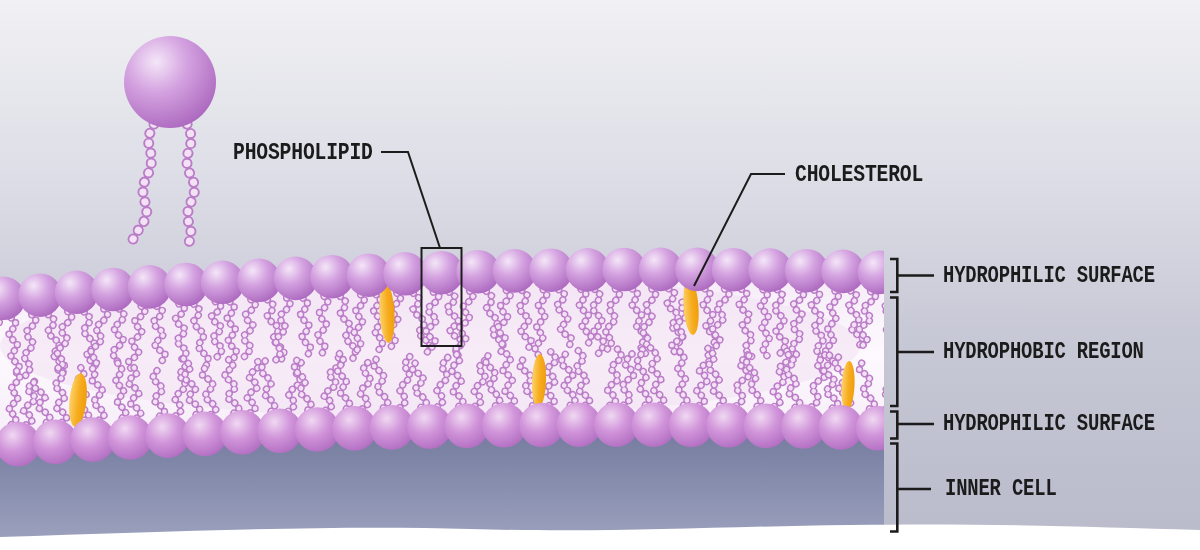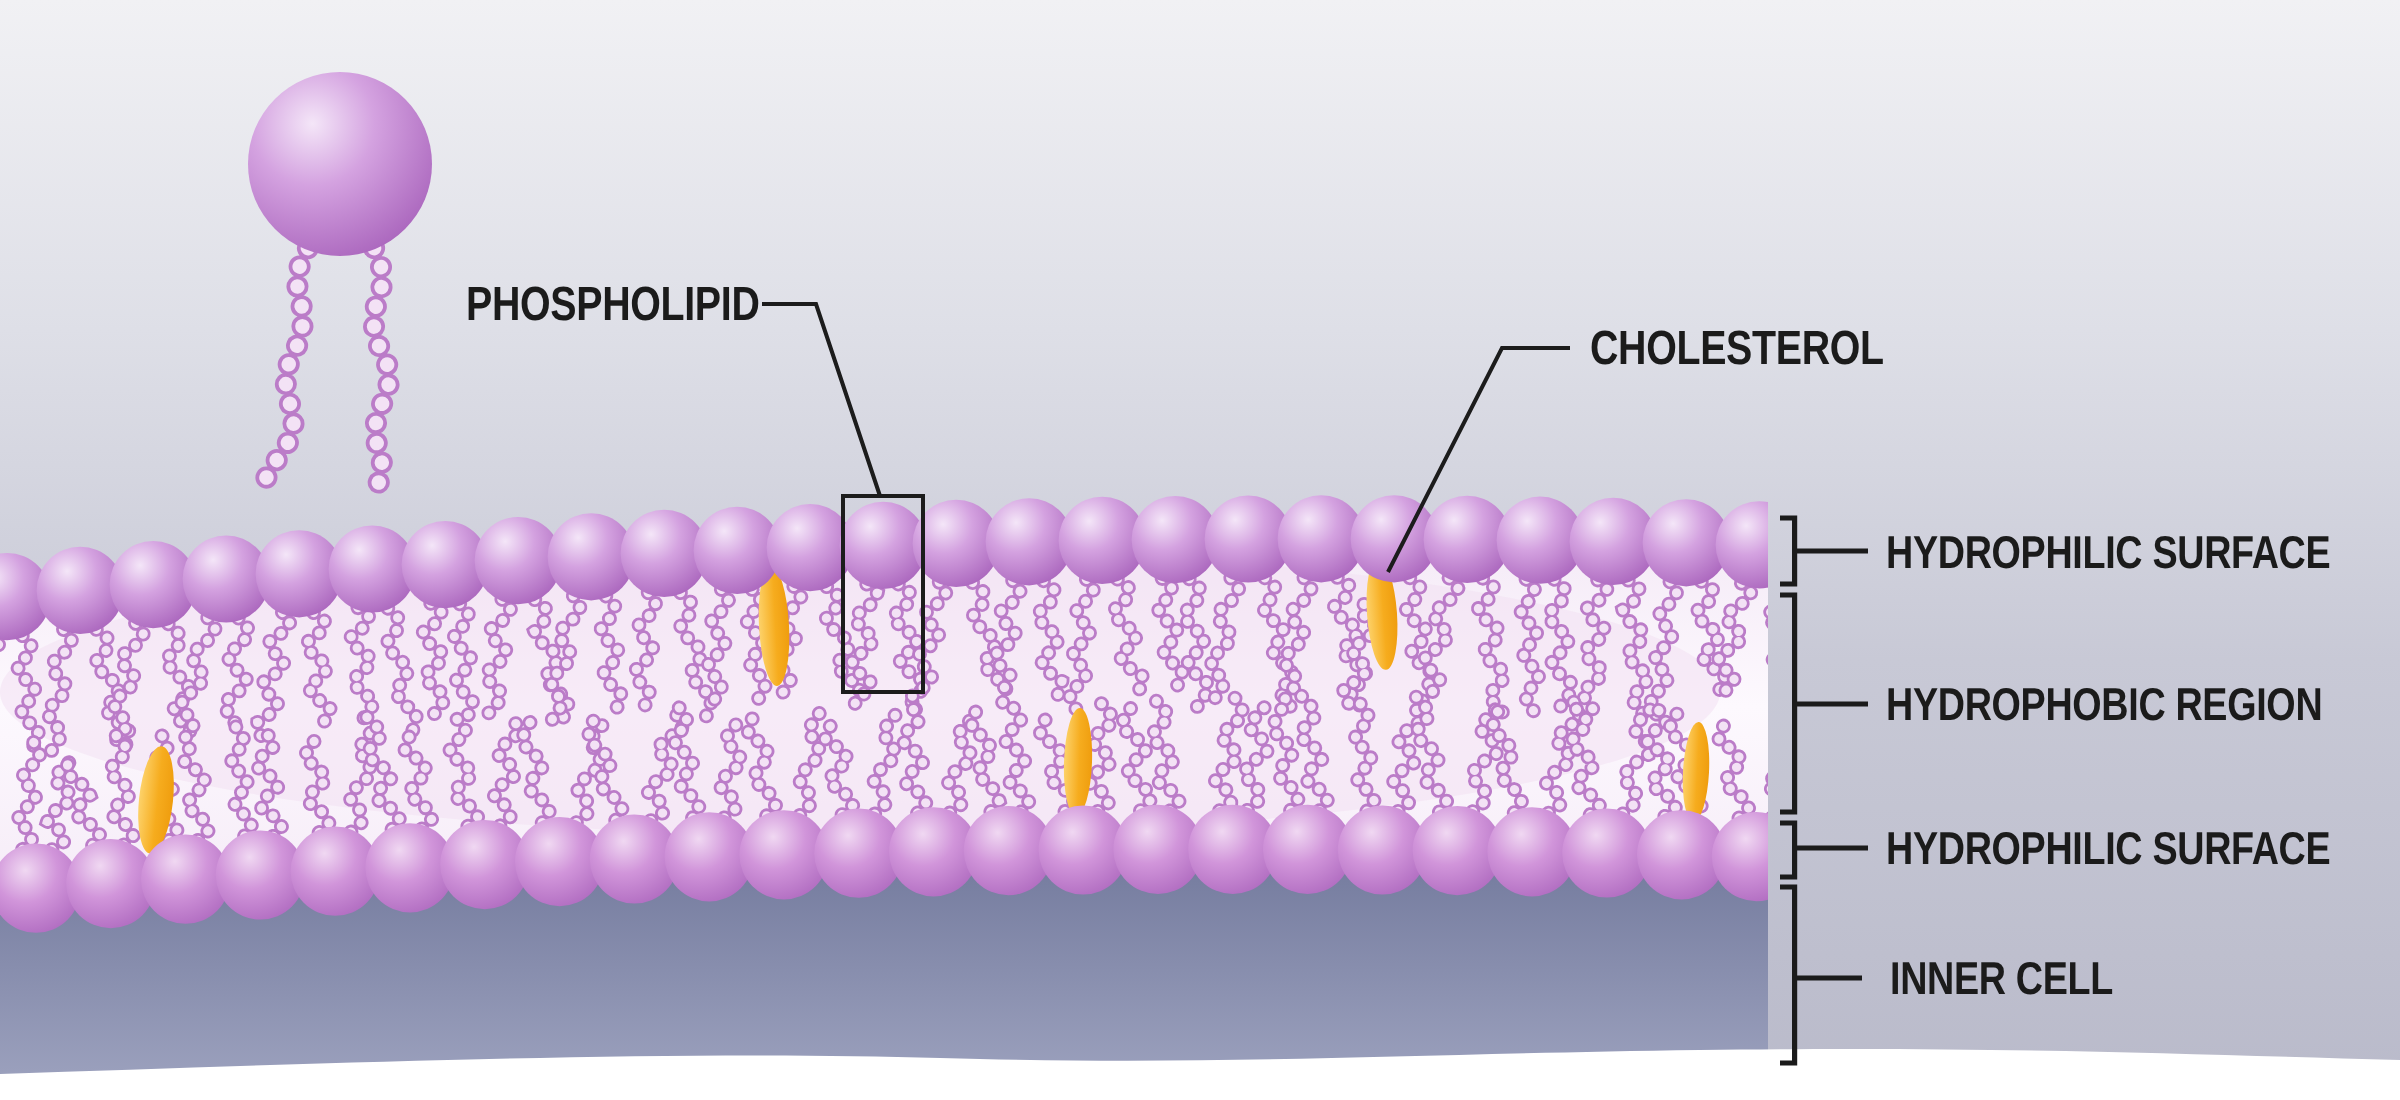--- a/index.html
+++ b/index.html
@@ -1,17 +1,17 @@
 <!DOCTYPE html>
 <html><head>
 <meta charset="utf-8">
 <style>
   html,body{margin:0;padding:0;}
   body{width:1200px;height:550px;overflow:hidden;background:#fff;}
-  .stage{position:relative;width:1200px;height:550px;font-family:Liberation Sans, sans-serif;}
+  .stage{position:relative;width:1200px;height:550px;font-family:Liberation Mono, monospace;}
   .stage svg{position:absolute;left:0;top:0;width:1200px;height:550px;}
   .overlay{pointer-events:none;}
   .lbl{
     position:absolute;
     font-weight:700;
     font-size:23px;
     line-height:1;
     color:#1b1b1b;
     letter-spacing:-0.2px;
     white-space:nowrap;

